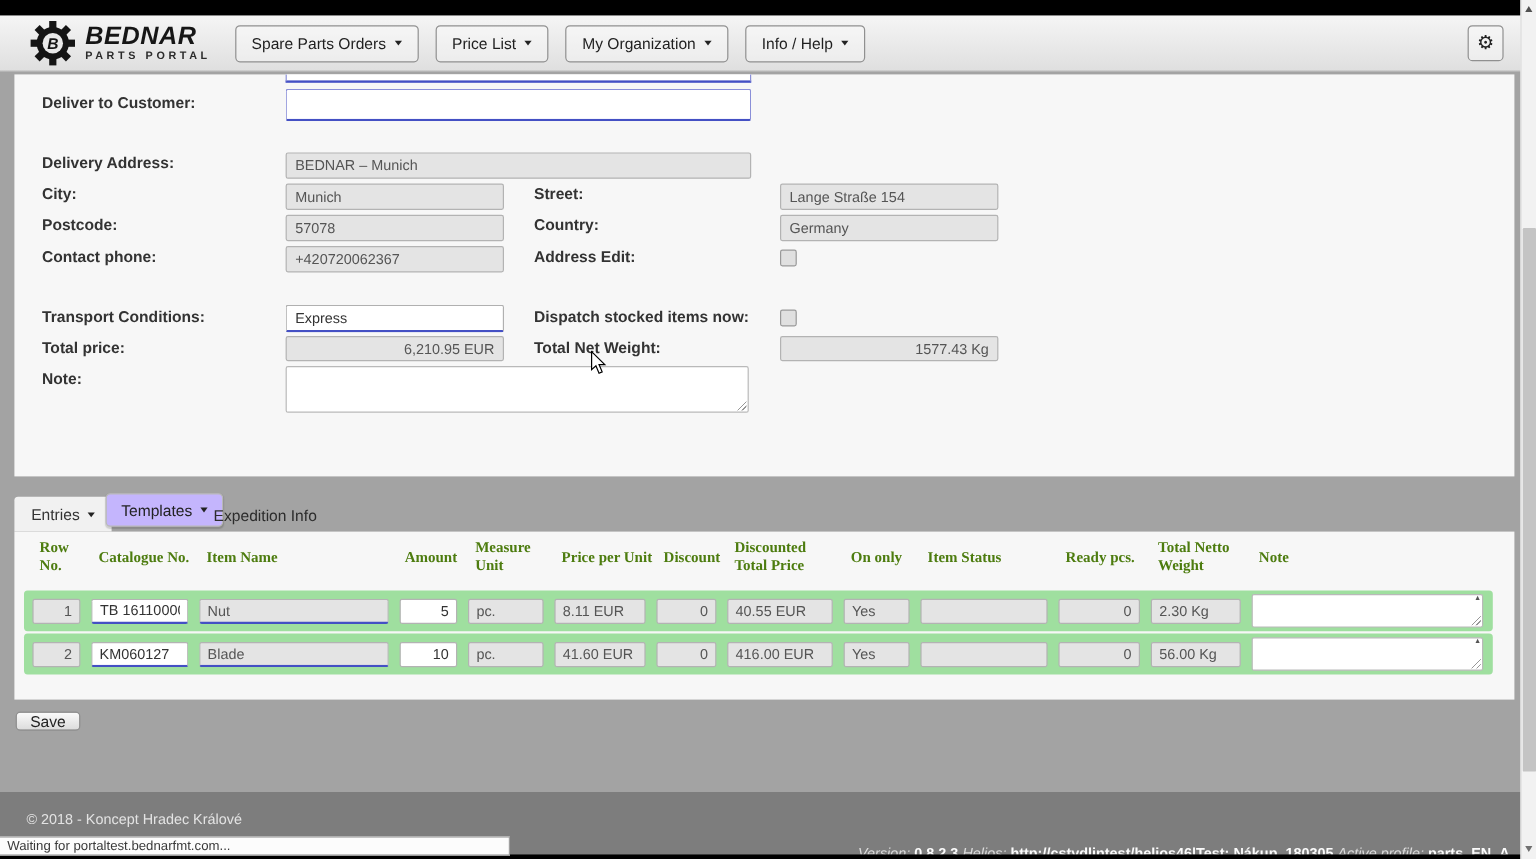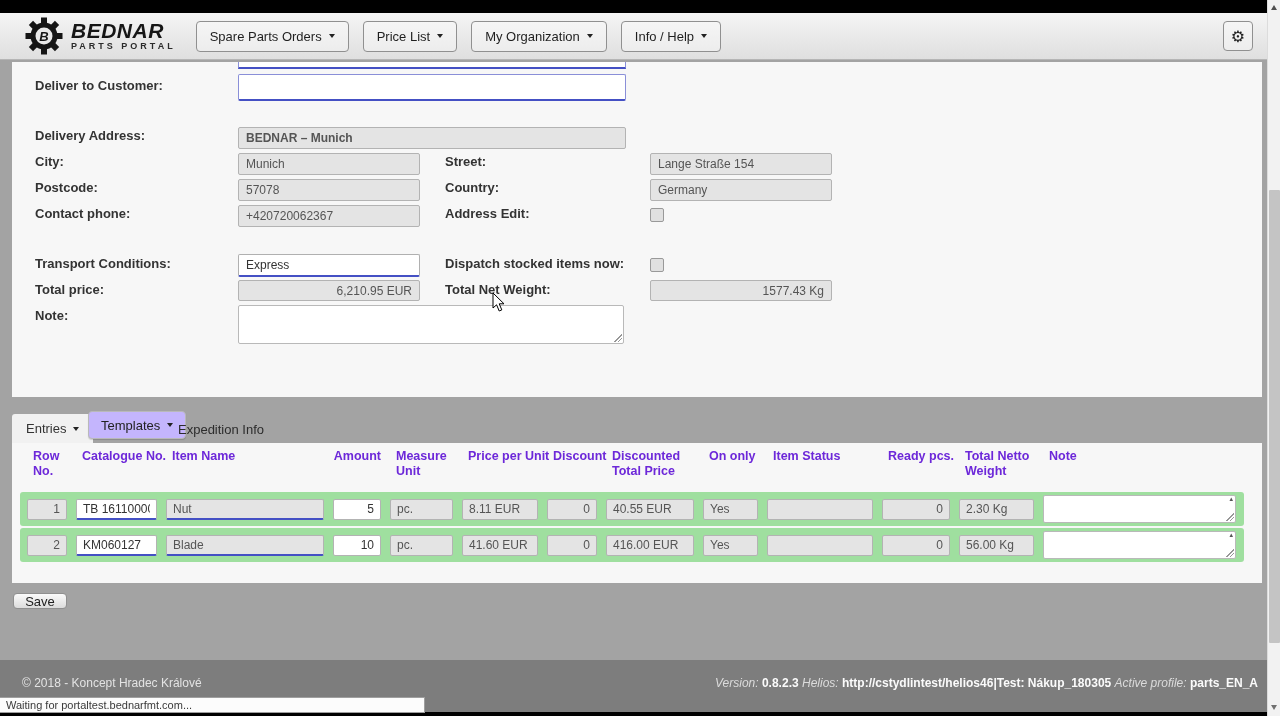--- a/index.html
+++ b/index.html
@@ -47,21 +47,21 @@
 
   
   .tab-entries { position:absolute; left:12px; top:414px; height:29px; padding:0 14px; background:#f1f1f1;
                  border-radius:3px 3px 0 0; display:flex; align-items:center; gap:7px; font-size:13px; color:#333; z-index:6; cursor:pointer; }
   .btn-templates { position:absolute; left:88px; top:411px; height:28px; padding:0 12px; background:#c4b5fd;
                  border:1px solid #b9b9b9; border-radius:4px; display:flex; align-items:center; gap:7px; font-size:13px; color:#222; z-index:6; cursor:pointer; box-shadow:0 1px 1px rgba(0,0,0,0.15); }
   .tab-expedition { position:absolute; left:178px; top:417px; height:24px; display:flex; align-items:center; font-size:13px; color:#2c2c2c; z-index:6; cursor:pointer; }
 
   
   .thead { position:absolute; left:8px; top:6px; right:10px; display:flex; gap:9px; padding-left:7px;
-           align-items:flex-start; font-size:12.5px; font-weight:bold; color:#6d28d9; line-height:15px; }
+           align-items:center; font-size:12.5px; font-weight:bold; color:#4d7c0f; line-height:15px;font-family:Liberation Serif, serif; }
   .thead > div { white-space:pre; padding-left:6px; }
   .trow { position:absolute; left:8px; width:1224px; height:34px; background:#9fdf9f; border-radius:3px;
           display:flex; gap:9px; padding-left:7px; align-items:center; }
   .c-rowno{width:40px;} .c-cat{width:81px;} .c-item{width:158px;} .c-amt{width:48px;}
   .c-unit{width:63px;} .c-price{width:76px;} .c-disc{width:50px;} .c-dtot{width:88px;}
   .c-stock{width:55px;} .c-status{width:106px;} .c-ready{width:68px;} .c-wt{width:75px;}
   .c-note{flex:1; margin-right:8px;}
   .thead .c-amt { text-align:right; padding-left:0; }
   .cell { position:static; height:21px; width:100%; border:1px solid #b3b3b3; border-radius:2px; background:#e4e4e4;
           font-family:"Liberation Sans",sans-serif; font-size:12px; color:#555; padding:0 6px; }
@@ -74,21 +74,21 @@
   .note-wrap .ta { height:28px; }
 
   .save-btn { position:absolute; left:13px; top:593px; width:54px; height:16px; border:1px solid #8f8f8f; border-radius:4px;
               background:linear-gradient(#fafafa,#dcdcdc); font-size:13px; color:#222; cursor:pointer; z-index:6;
               font-family:"Liberation Sans",sans-serif; }
 
   
   .footer { position:absolute; left:0; top:660px; width:1280px; height:52px; background:#7d7d7d; z-index:5;
             display:flex; justify-content:space-between; padding:16px 22px 0 22px; font-size:12px; }
   .footer .left { color:#e3e3e3; }
-  .footer .right { white-space:nowrap; color:#ddd; }
+  .footer .right { white-space:nowrap; color:#ddd;margin-top:28px; }
   .footer .it { font-style:italic; color:#dcdcdc; }
   .footer .bd { font-weight:bold; color:#fbfbfb; }
 
   .statusbar { position:absolute; left:0; top:697px; width:425px; height:16px; background:#fcfcfc; z-index:40;
                border:1px solid #9f9f9f; border-left:none; font-size:11px; color:#3a3a3a; padding:1px 6px 0 6px; }
 
   
   .scrollbar { position:absolute; right:0; top:0; width:13px; height:716px; background:#f2f2f2; border-left:1px solid #dcdcdc; z-index:30; }
   .sb-up { position:absolute; top:5px; left:3px; width:0; height:0; border-left:3.5px solid transparent; border-right:3.5px solid transparent; border-bottom:5px solid #505050; }
   .sb-down { position:absolute; bottom:6px; left:3px; width:0; height:0; border-left:3.5px solid transparent; border-right:3.5px solid transparent; border-top:5px solid #707070; }
@@ -146,21 +146,21 @@
     </div>
   </div>
 
   <div class="panel form-panel">
     <div style="position:absolute;left:226px;top:0;width:388px;height:7px;background:#fff;border-left:1px solid #8a8fd8;border-right:1px solid #8a8fd8;border-bottom:2px solid #4450c4;"></div>
 
     <div class="lbl" style="left:23px;top:16px;">Deliver to Customer:</div>
     <input class="inp focusblue" style="left: 226px; top: 12px; width: 388px; height: 27px;" value="">
 
     <div class="lbl" style="left:23px;top:66px;">Delivery Address:</div>
-    <input class="inp" style="left: 226px; top: 65px; width: 388px; font-weight: bold;" value="BEDNAR – Munich">
+    <input class="inp" style="left: 226px; top: 65px; width: 388px;" value="BEDNAR – Munich">
 
     <div class="lbl" style="left:23px;top:92px;">City:</div>
     <input class="inp" style="left: 226px; top: 91px; width: 182px;" value="Munich">
     <div class="lbl" style="left:433px;top:92px;">Street:</div>
     <input class="inp" style="left: 638px; top: 91px; width: 182px;" value="Lange Straße 154">
 
     <div class="lbl" style="left:23px;top:118px;">Postcode:</div>
     <input class="inp" style="left: 226px; top: 117px; width: 182px;" value="57078">
     <div class="lbl" style="left:433px;top:118px;">Country:</div>
     <input class="inp" style="left: 638px; top: 117px; width: 182px;" value="Germany">

